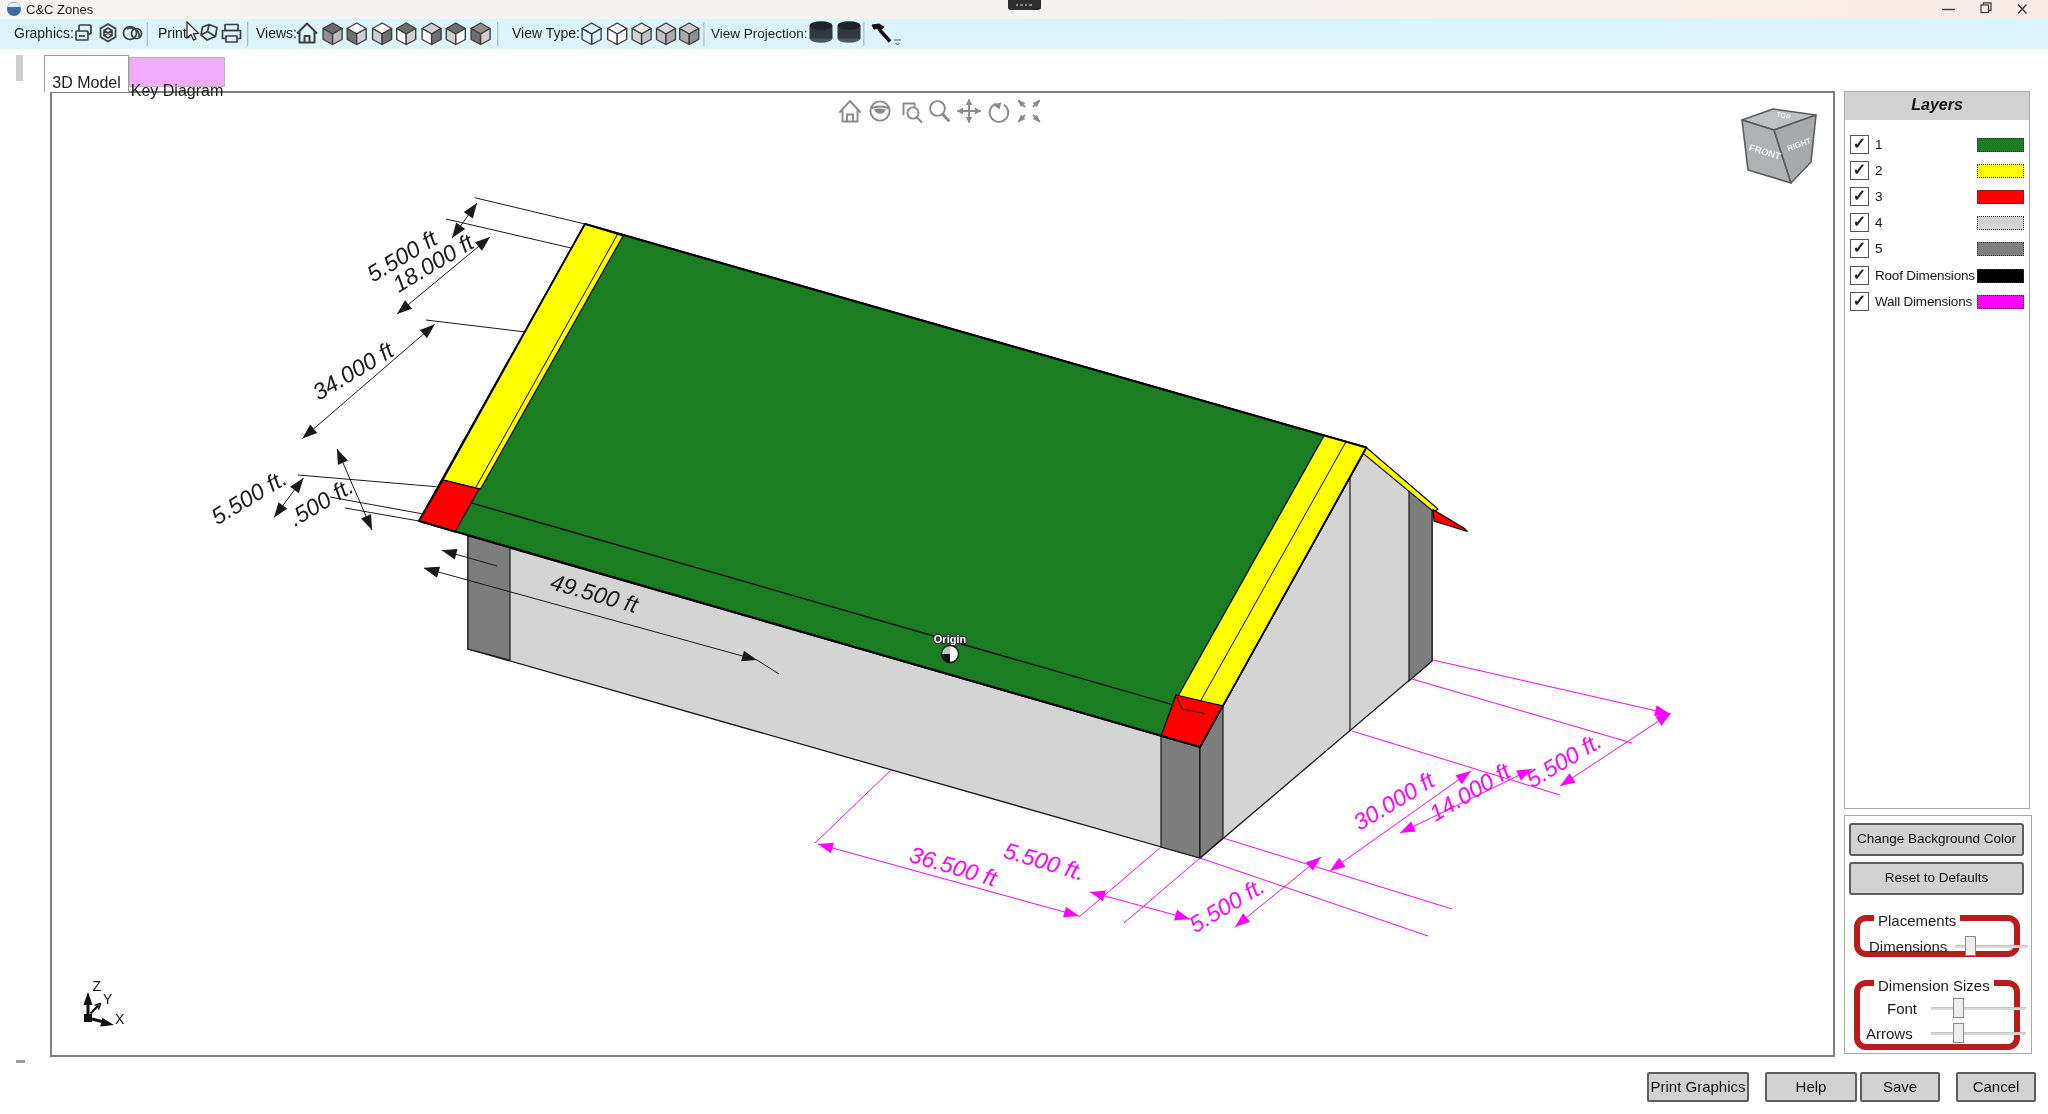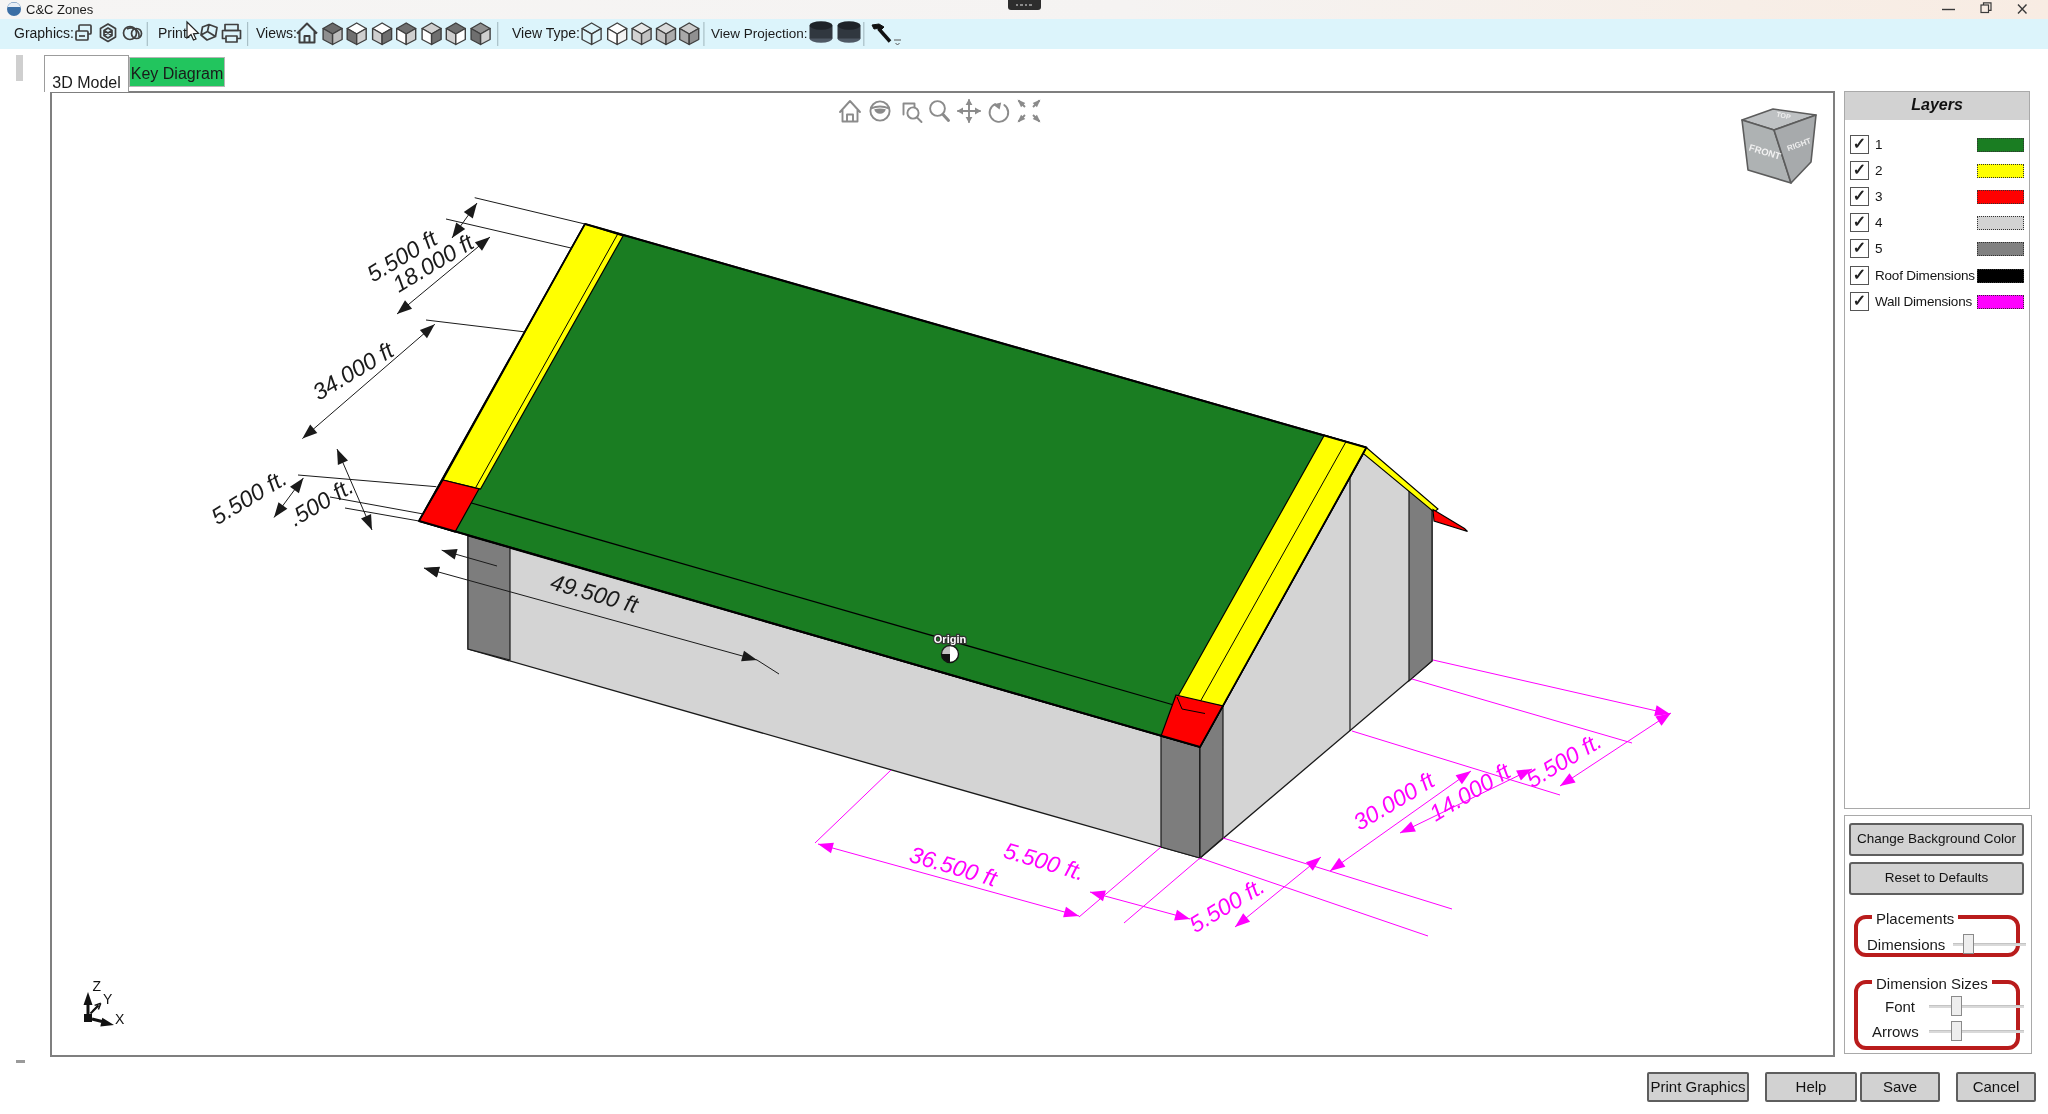--- a/index.html
+++ b/index.html
@@ -7,38 +7,38 @@
   body { font-family:"Liberation Sans", sans-serif; background:#ffffff; position:relative; }
   .titlebar { position:absolute; left:0; top:0; width:2048px; height:19px;
     background:linear-gradient(90deg,#f6f5f4 0%,#f5f3f2 55%,#f7eee7 85%,#f8ece3 100%); }
   .titletxt { position:absolute; left:26px; top:2px; font-size:13px; color:#1c1c1c; }
   .toolbar { position:absolute; left:0; top:19px; width:2048px; height:30px; background:#dcf4fb; }
   .tlabel { position:absolute; top:25px; font-size:14px; color:#1b1b1b; }
   .tabbar { position:absolute; left:0; top:55px; width:2048px; height:36px; }
   .tab1 { position:absolute; left:44px; top:0px; width:85px; height:37px; background:#ffffff;
     border:1px solid #9c9c9c; border-bottom:none; font-size:16px; color:#1a1a1a;
     text-align:center; padding-top:18px; z-index:3; }
-  .tab2 { position:absolute; left:129px; top:2px; width:96px; height:30px; background:#22c55e;
-    border:1px solid #b5b5b5; font-size:16px; color:#1a1a1a; text-align:center; padding-top:7px; z-index:2; }
+  .tab2 { position:absolute; left:129px; top:2px; width:96px; height:30px; background:#f0abfc;
+    border:1px solid #b5b5b5; font-size:16px; color:#1a1a1a; text-align:center; padding-top:24px; z-index:2; }
   .canvas { position:absolute; left:50px; top:91px; width:1785px; height:966px; border:2px solid #7f7f7f; background:#ffffff; }
   .leftbar { position:absolute; left:16px; top:55px; width:7px; height:26px; background:#cfcfcf; }
   .leftdash { position:absolute; left:16px; top:1060px; width:9px; height:3px; background:#9a9a9a; }
   .panel { position:absolute; background:#ffffff; }
   .layers { left:1844px; top:91px; width:186px; height:718px; border:1px solid #a9a9a9; }
   .layershead { position:absolute; left:0; top:0; width:100%; height:28px; background:#d2d2d2;
     font-size:16px; font-weight:bold; font-style:italic; color:#111; text-align:center; padding-top:4px; }
   .lrow { position:absolute; left:0; width:100%; height:20px; }
   .cbx { position:absolute; left:5px; top:0px; width:19px; height:19px; background:#fff; border:1.5px solid #555;
     font-size:16px; font-weight:bold; color:#222; text-align:center; line-height:16px; }
   .llab { position:absolute; left:30px; top:2px; font-size:13.5px; letter-spacing:-0.2px; white-space:nowrap; color:#141414; }
   .swatch { position:absolute; left:132px; top:3px; width:47px; height:14px; border:1px dotted #333; }
   .ctrls { left:1844px; top:815px; width:188px; height:239px; border:1px solid #a9a9a9; }
   .btn { position:absolute; background:#d2d2d2; border:2px solid #5e5e5e; border-radius:3px; white-space:nowrap;
     font-size:13.5px; color:#111; text-align:center; }
-  .gbox { position:absolute; border:4px solid #b91c1c; border-radius:12px; }
+  .gbox { position:absolute; border:6px solid #b91c1c; border-radius:12px; }
   .gboxlab { position:absolute; top:-9px; left:14px; background:#fff; padding:0 4px; font-size:15px; color:#1a1a1a; }
   .slab { position:absolute; font-size:15px; color:#1a1a1a; }
   .strack { position:absolute; height:3px; background:#d9d9d9; border-top:1px solid #c4c4c4; }
   .sthumb { position:absolute; width:11px; height:20px; background:#eeeeee; border:1px solid #8a8a8a; }
   .bbtn { position:absolute; top:1072px; height:30px; background:#d2d2d2; border:2px solid #5e5e5e; white-space:nowrap;
     border-radius:2px; font-size:15px; color:#111; text-align:center; padding-top:4px; }
   .notch { position:absolute; left:1008px; top:0; width:33px; height:10px; background:#2d2d2d; border-radius:0 0 3px 3px; }
   svg { position:absolute; left:0; top:0; }
   .dimtxt { font-style:italic; fill:#1a1a1a; font-size:23px; }
   .mdimtxt { font-style:italic; fill:#ff00ff; font-size:23px; }
@@ -371,21 +371,21 @@
     <div class="gboxlab">Placements</div>
     <div class="slab" style="left:9px;top:17px;">Dimensions</div>
     <div class="strack" style="left:95px;top:24px;width:73px;"></div>
     <div class="sthumb" style="left:105px;top:15px;"></div>
   </div>
   <div class="gbox" style="left:9px;top:164px;width:166px;height:70px;">
     <div class="gboxlab">Dimension Sizes</div>
     <div class="slab" style="left:27px;top:14px;">Font</div>
     <div class="strack" style="left:71px;top:21px;width:95px;"></div>
     <div class="sthumb" style="left:93px;top:12px;"></div>
-    <div class="slab" style="left:14px;top:39px;text-align:center;">Arrows</div>
+    <div class="slab" style="left:6px;top:39px;text-align:center;">Arrows</div>
     <div class="strack" style="left:71px;top:46px;width:95px;"></div>
     <div class="sthumb" style="left:93px;top:37px;"></div>
   </div>
 </div>
 
 <div class="bbtn" style="left:1647px;width:102px;">Print Graphics</div>
 <div class="bbtn" style="left:1765px;width:92px;">Help</div>
 <div class="bbtn" style="left:1860px;width:80px;">Save</div>
 <div class="bbtn" style="left:1956px;width:80px;">Cancel</div>
 

